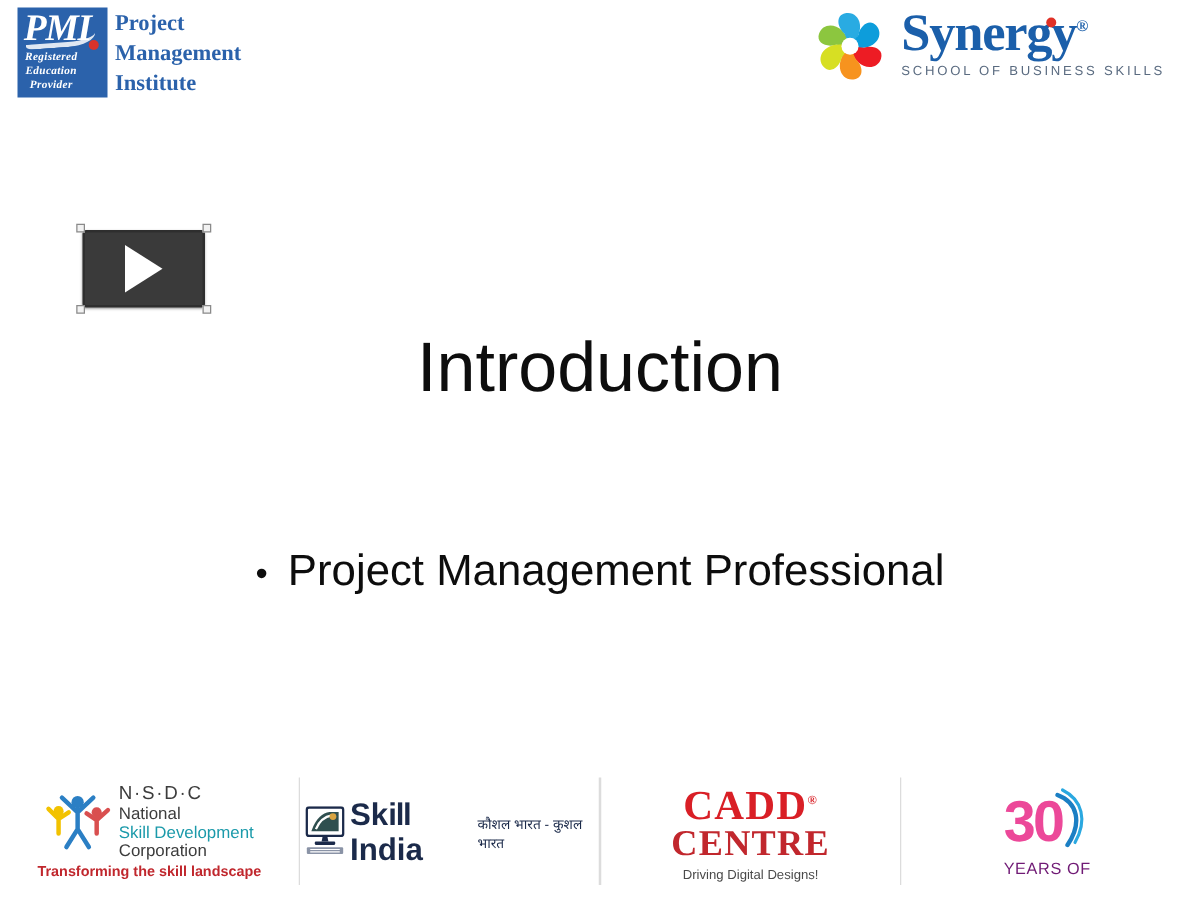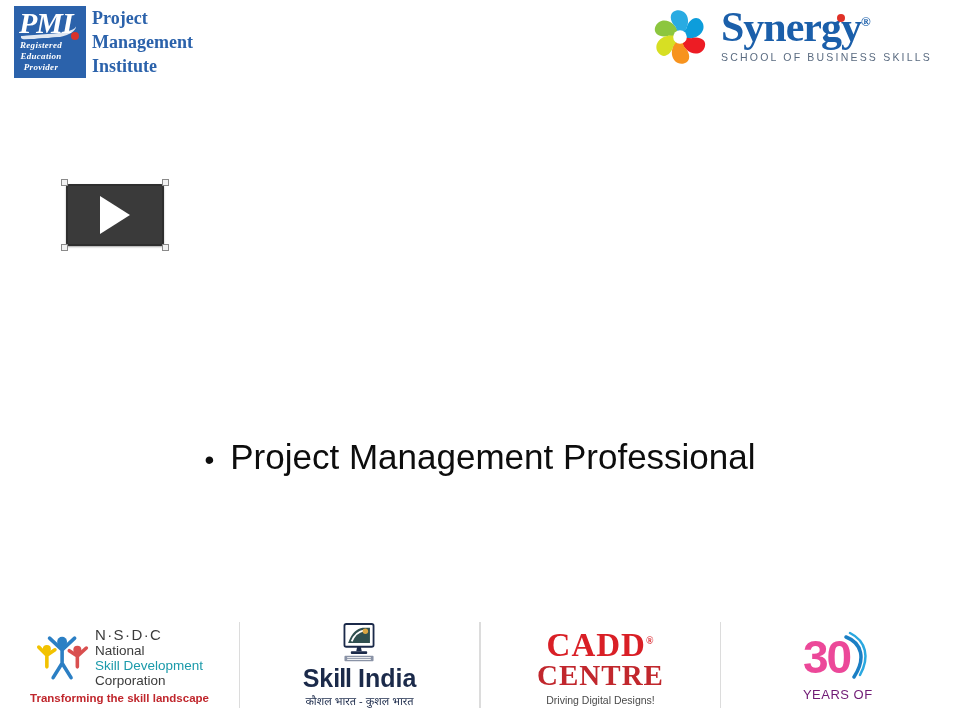--- a/index.html
+++ b/index.html
@@ -173,21 +173,21 @@
     font-family: "Liberation Sans", sans-serif;
   }
   .nsdc-l { font-size: 13.5px; line-height: 15px; color: #3c3c3c; }
   .nsdc-l.teal { color: #1b9aaa; }
   #nsdc-tag {
     margin-top: 4px; font-size: 11.5px; font-weight: bold;
     color: #c0272d; font-family: "Liberation Sans", sans-serif;
   }
 
   
-  #skillindia { display: flex; flex-direction: column; align-items: center; }
+  #skillindia { display: flex; flex-direction: row; align-items: center; }
   #si-monitor { width: 40px; height: 40px; }
   #si-word {
     font-size: 25px; font-weight: bold; color: #1b2a4a;
     font-family: "Liberation Sans", sans-serif; line-height: 28px;
     margin-top: 1px;
   }
   #si-word .bars { letter-spacing: -1px; }
   #si-hindi {
     font-size: 11px; color: #1b2a4a; margin-top: 1px;
     font-family: "Liberation Sans", sans-serif;
@@ -324,20 +324,21 @@
   <div id="video-object">
     <div id="video-frame">
       <div id="play-triangle"></div>
     </div>
     <span class="handle h-tl"></span>
     <span class="handle h-tr"></span>
     <span class="handle h-bl"></span>
     <span class="handle h-br"></span>
   </div>
 
+  <div id="slide-title">Introduction</div>
 
   <div id="body-list">
     <div class="bullet-line">
       <span class="bullet-dot">•</span><span>Project Management Professional</span>
     </div>
   </div>
 
   <div id="footer">
 
     <div class="footer-cell">

